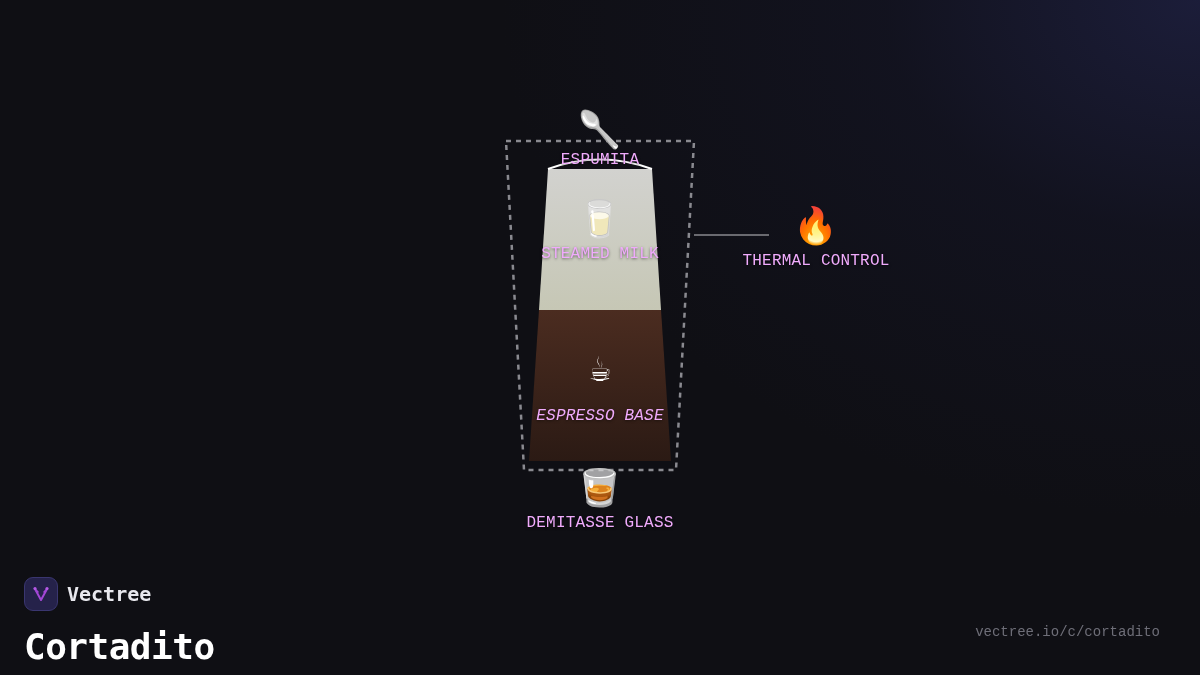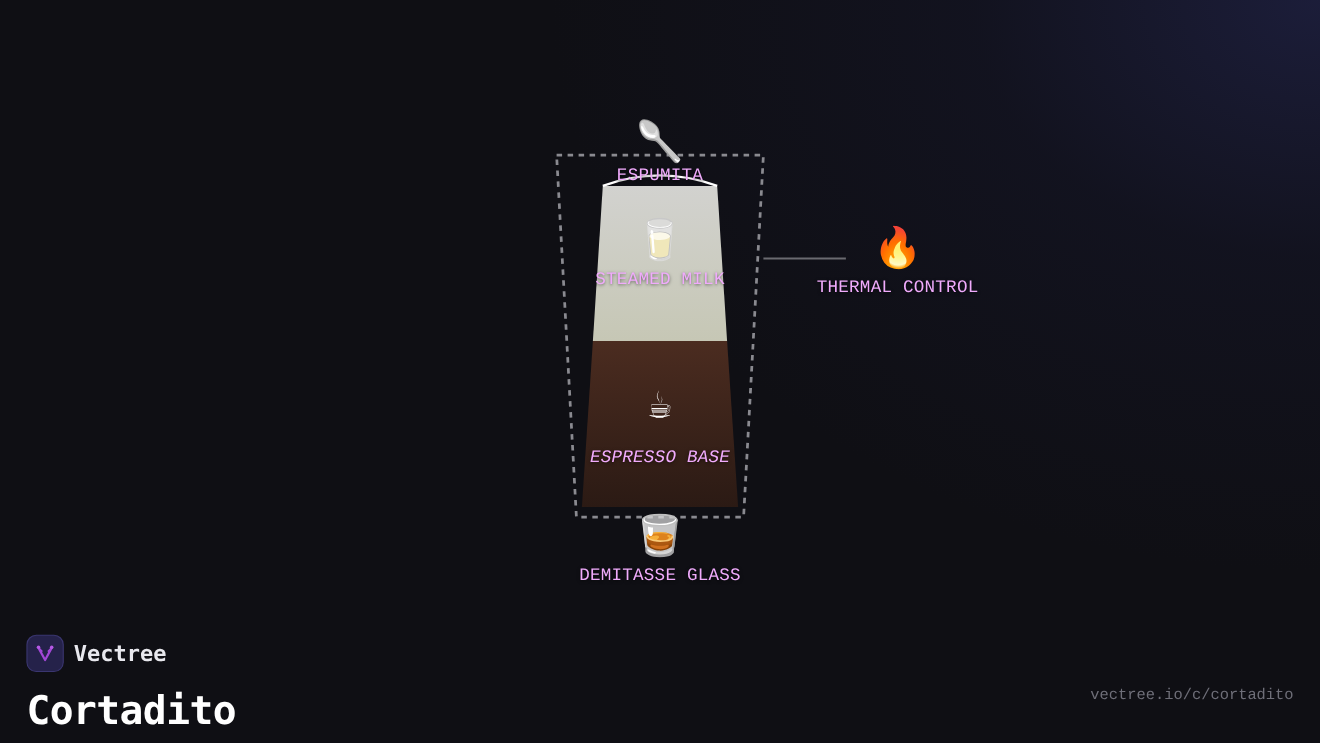--- a/index.html
+++ b/index.html
@@ -53,21 +53,21 @@
       font-weight: bold; font-size: 20px; color: #e8e8ee;
     }
     .title {
       position: absolute; left: 24px; top: 611px;
       font-family: "DejaVu Sans Mono", "Liberation Mono", monospace;
       font-weight: bold; font-size: 36px; line-height: 44px; color: #ffffff;
       letter-spacing: -0.5px;
       margin-top: 14px;
     }
     .url {
-      position: absolute; right: 24px; top: 624px;
+      position: absolute; right: 40px; top: 624px;
       font-family: "Liberation Mono", "DejaVu Sans Mono", monospace;
       font-size: 14px; color: #6e6e78;
     }
   </style>
 </head>
 <body>
 
 <div class="bg-glow"></div>
 
 <div class="diagram">

